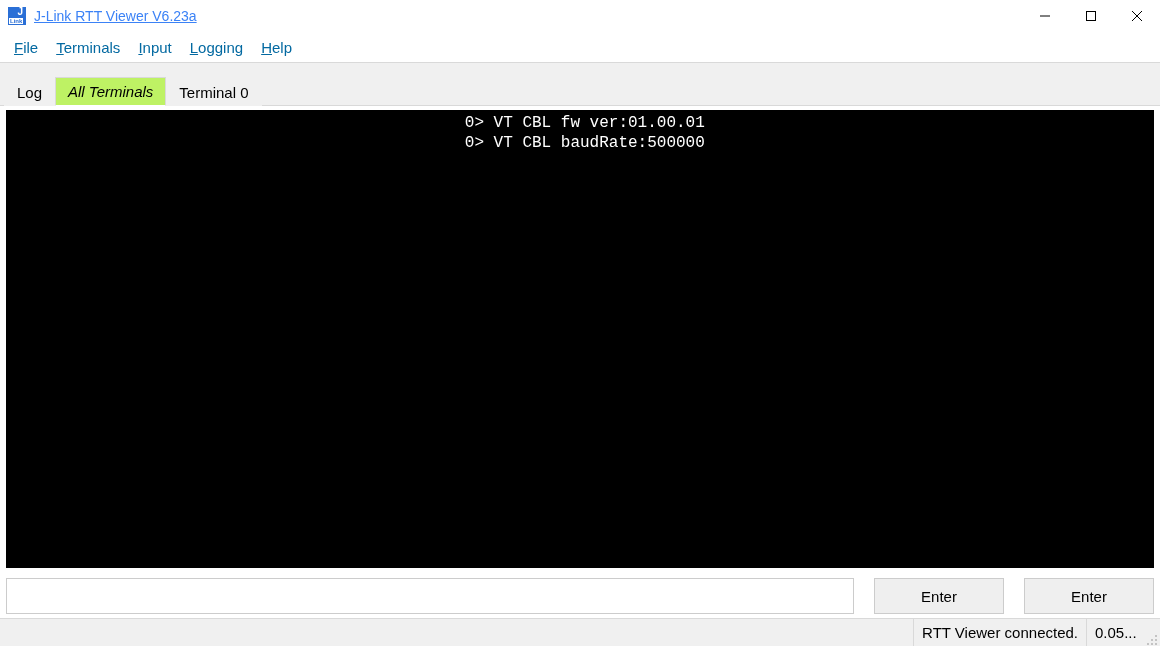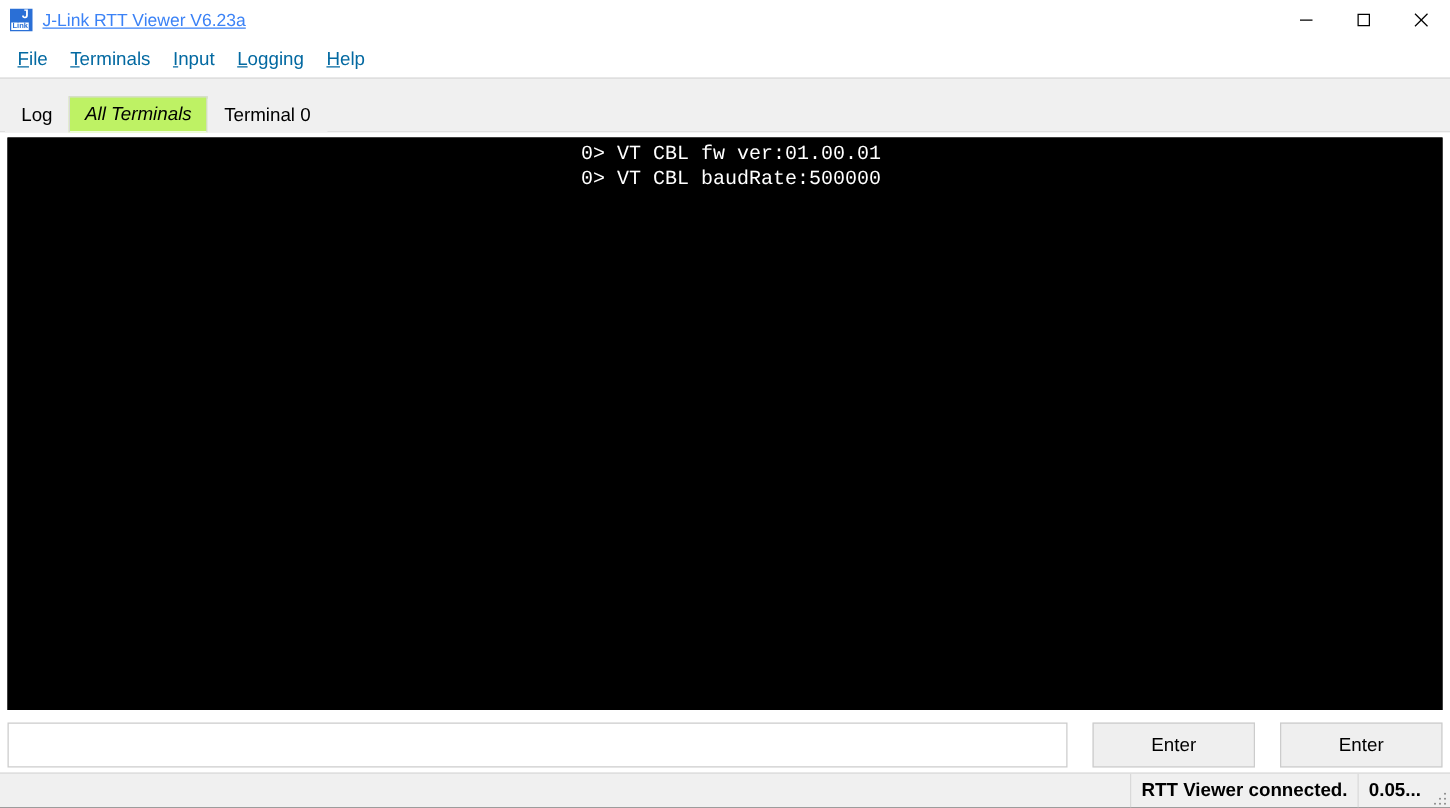--- a/index.html
+++ b/index.html
@@ -207,21 +207,20 @@
       padding-right: 4px;
       position: relative;
     }
 
     .status-cell {
       border-left: 1px solid #d9d9d9;
       padding: 2px 8px;
       height: 100%;
       display: flex;
       align-items: center;
-      font-weight: bold;
     }
 
     .status-cell.last {
       width: 70px;
       padding-right: 14px;
       white-space: nowrap;
       overflow: hidden;
     }
 
     .resize-grip {

